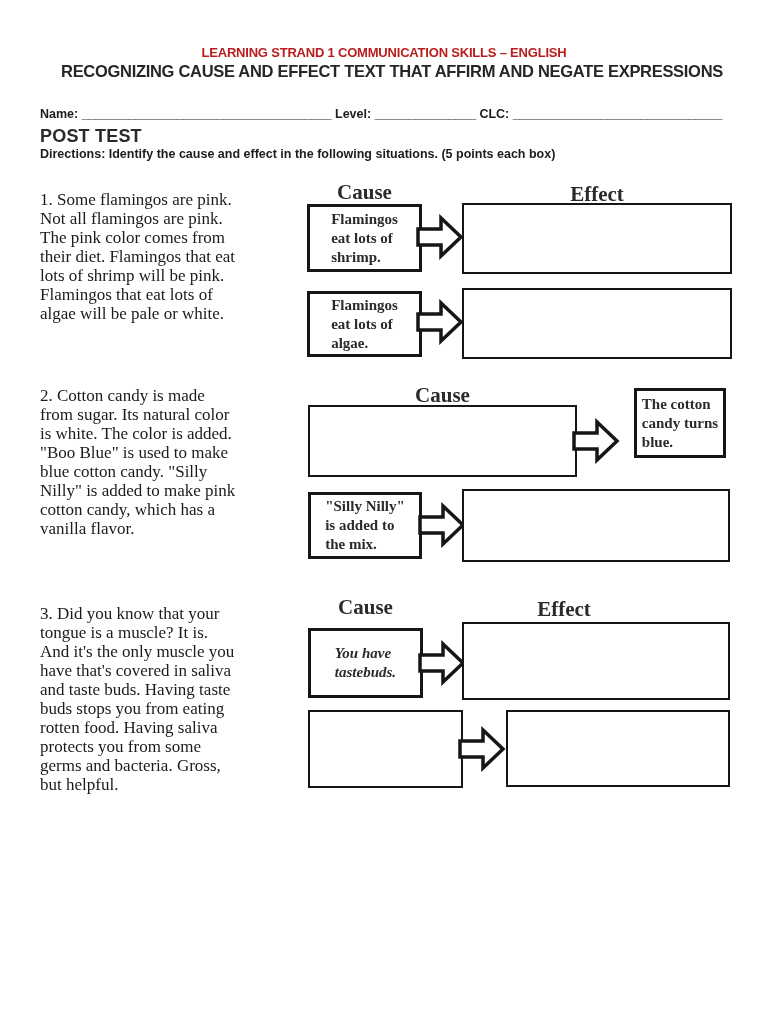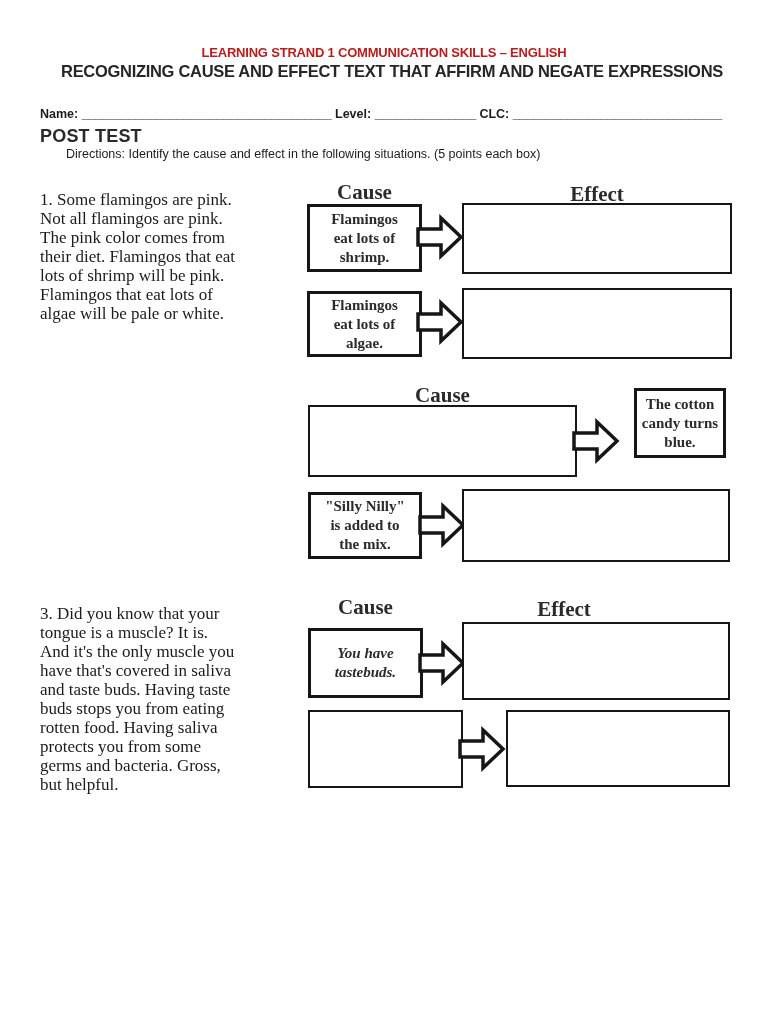--- a/index.html
+++ b/index.html
@@ -18,38 +18,37 @@
   .meta-row {
     position:absolute; top:107px; left:40px; width:710px;
     font-weight:bold; font-size:12.5px; white-space:nowrap; color:#1c1c1c;
   }
   .meta-row .blank { font-weight:bold; letter-spacing:-0.2px; }
   .posttest {
     position:absolute; top:126px; left:40px; font-weight:bold; font-size:18px;
     letter-spacing:0.2px; color:#2a2a2a;
   }
   .directions {
-    position:absolute; top:147px; left:40px; font-weight:normal; font-size:12.5px;
+    position:absolute; top:147px; left:40px; font-weight:bold; font-size:12.5px;
     color:#1c1c1c;
-    margin-left:26px;
   }
   .passage {
     position:absolute; left:40px; width:300px;
     font-family:"Liberation Serif", serif; font-size:17px; line-height:19px;
     white-space:pre; color:#1b1b1b;
   }
   .dg-label {
     position:absolute; text-align:center; font-family:"Liberation Serif", serif;
     font-weight:bold; font-size:21px; color:#2b2b2b;
   }
   .dg-box {
     position:absolute; border:3px solid #161616; background:#ffffff;
     display:flex; align-items:center; justify-content:center;
     font-family:"Liberation Serif", serif; font-weight:bold; font-size:15px;
-    line-height:19px; text-align:center; white-space:pre; color:#2b2b2b;
+    line-height:19px; text-align:left; white-space:pre; color:#2b2b2b;
     box-sizing:border-box;
   }
   .dg-box.thin { border-width:2.5px; }
   .arrow { position:absolute; }
   
   .p1 { top:190px; }
   .s1-cl { left:307px; top:180px; width:115px; }
   .s1-el { left:462px; top:182px; width:270px; }
   .s1-cb1 { left:307px; top:204px; width:115px; height:68px; }
   .s1-ar1 { left:416px; top:214px; }
@@ -108,20 +107,28 @@
     </svg>
   <div class="dg-box thin s1-eb1"></div>
   <div class="dg-box s1-cb2">Flamingos
 eat lots of
 algae.</div>
   <svg class="arrow s1-ar2" width="48" height="46" viewBox="0 0 48 46">
       <polygon points="2,15 25,15 25,4 45,23 25,42 25,31 2,31" fill="#ffffff" stroke="#161616" stroke-width="3.5"></polygon>
     </svg>
   <div class="dg-box thin s1-eb2"></div>
 
+  <div class="passage p2">2. Cotton candy is made
+from sugar. Its natural color
+is white. The color is added.
+"Boo Blue" is used to make
+blue cotton candy. "Silly
+Nilly" is added to make pink
+cotton candy, which has a
+vanilla flavor.</div>
   <div class="dg-label s2-cl">Cause</div>
   <div class="dg-label s2-el">Effect</div>
   <div class="dg-box thin s2-cb1"></div>
   <svg class="arrow s2-ar1" width="48" height="46" viewBox="0 0 48 46">
       <polygon points="2,15 25,15 25,4 45,23 25,42 25,31 2,31" fill="#ffffff" stroke="#161616" stroke-width="3.5"></polygon>
     </svg>
   <div class="dg-box s2-eb1">The cotton
 candy turns
 blue.</div>
   <div class="dg-box s2-cb2">"Silly Nilly"

